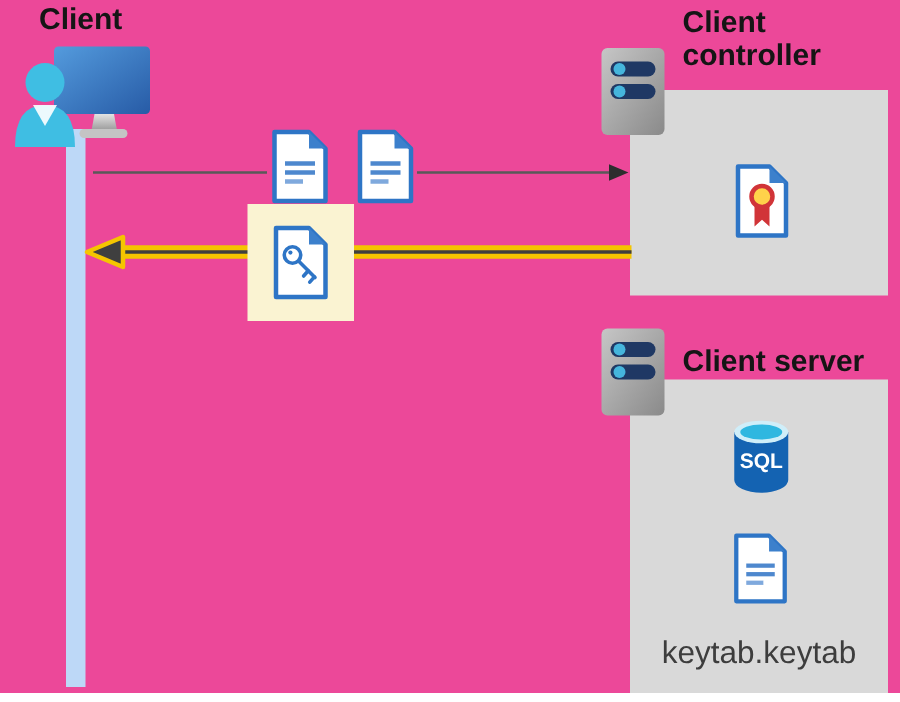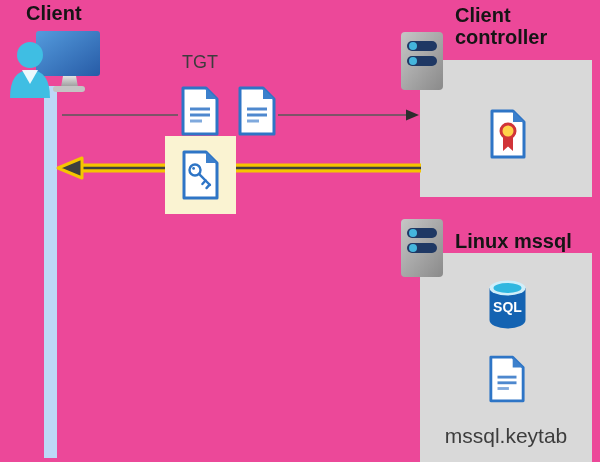--- a/index.html
+++ b/index.html
@@ -74,21 +74,20 @@
   <div class="abs title client-title">Client</div>
   <svg class="abs" style="left:6px;top:28px" width="96" height="70" viewBox="0 0 96 70">
     <rect x="30" y="3" width="64" height="45" rx="3" fill="url(#gmon)"></rect>
     <polygon points="57,48 70,48 72,59 55,59" fill="url(#gstand)"></polygon>
     <rect x="47" y="58" width="32" height="6" rx="3" fill="#C4C4C4"></rect>
     <path d="M4,70 Q4,42 24,42 Q44,42 44,70 Z" fill="#3FBEE3"></path>
     <polygon points="16,42 32,42 24,56" fill="#FFFFFF" opacity="0.9"></polygon>
     <circle cx="24" cy="27" r="13" fill="#3FBEE3"></circle>
   </svg>
 
-  <div class="abs small-label tgt-label">TGT</div>
 
   <svg class="abs" style="left:180px;top:85px" width="40" height="52" viewBox="0 0 40 52">
     <path d="M3,3 H26 L37,14 V49 H3 Z" fill="#FFFFFF" stroke="#2E75C6" stroke-width="3" stroke-linejoin="round"></path>
     <path d="M26,3 L37,14 H26 Z" fill="#3C80CC"></path>
     <line x1="10" y1="24" x2="30" y2="24" stroke="#4E88CE" stroke-width="3"></line>
     <line x1="10" y1="30" x2="30" y2="30" stroke="#4E88CE" stroke-width="3"></line>
     <line x1="10" y1="36" x2="22" y2="36" stroke="#7FA9DD" stroke-width="3"></line>
   </svg>
 
   <svg class="abs" style="left:237px;top:85px" width="40" height="52" viewBox="0 0 40 52">
@@ -125,31 +124,31 @@
     <circle cx="19" cy="23" r="7" fill="#FFD24A" stroke="#D13438" stroke-width="3"></circle>
   </svg>
 
   <svg class="abs" style="left:400px;top:218px" width="44" height="60" viewBox="0 0 44 60">
     <rect x="1" y="1" width="42" height="58" rx="4" fill="url(#gsrv)"></rect>
     <rect x="7" y="10" width="30" height="10" rx="5" fill="#1F3864"></rect>
     <circle cx="13" cy="15" r="4" fill="#45B5DC"></circle>
     <rect x="7" y="25" width="30" height="10" rx="5" fill="#1F3864"></rect>
     <circle cx="13" cy="30" r="4" fill="#45B5DC"></circle>
   </svg>
-  <div class="abs title linux-title">Linux mssql</div>
+  <div class="abs title linux-title">Client server</div>
 
   <svg class="abs" style="left:487px;top:279px" width="41" height="52" viewBox="0 0 41 52">
     <path d="M2.5,9 V41 a18,8.5 0 0 0 36,0 V9 Z" fill="#1463B2"></path>
     <ellipse cx="20.5" cy="9" rx="18" ry="7.5" fill="#CFEEF9"></ellipse>
     <ellipse cx="20.5" cy="9" rx="14" ry="5" fill="#2FB7E0"></ellipse>
     <text x="20.5" y="33" text-anchor="middle" font-family="Liberation Sans, sans-serif" font-size="14" font-weight="bold" fill="#FFFFFF">SQL</text>
   </svg>
 
   <svg class="abs" style="left:488px;top:354px" width="38" height="50" viewBox="0 0 40 52">
     <path d="M3,3 H26 L37,14 V49 H3 Z" fill="#FFFFFF" stroke="#2E75C6" stroke-width="3" stroke-linejoin="round"></path>
     <path d="M26,3 L37,14 H26 Z" fill="#3C80CC"></path>
     <line x1="10" y1="24" x2="30" y2="24" stroke="#4E88CE" stroke-width="3"></line>
     <line x1="10" y1="30" x2="30" y2="30" stroke="#4E88CE" stroke-width="3"></line>
     <line x1="10" y1="36" x2="22" y2="36" stroke="#7FA9DD" stroke-width="3"></line>
   </svg>
-  <div class="abs keytab-label">mssql.keytab</div>
+  <div class="abs keytab-label">keytab.keytab</div>
 
 </div>
 
 </body></html>

